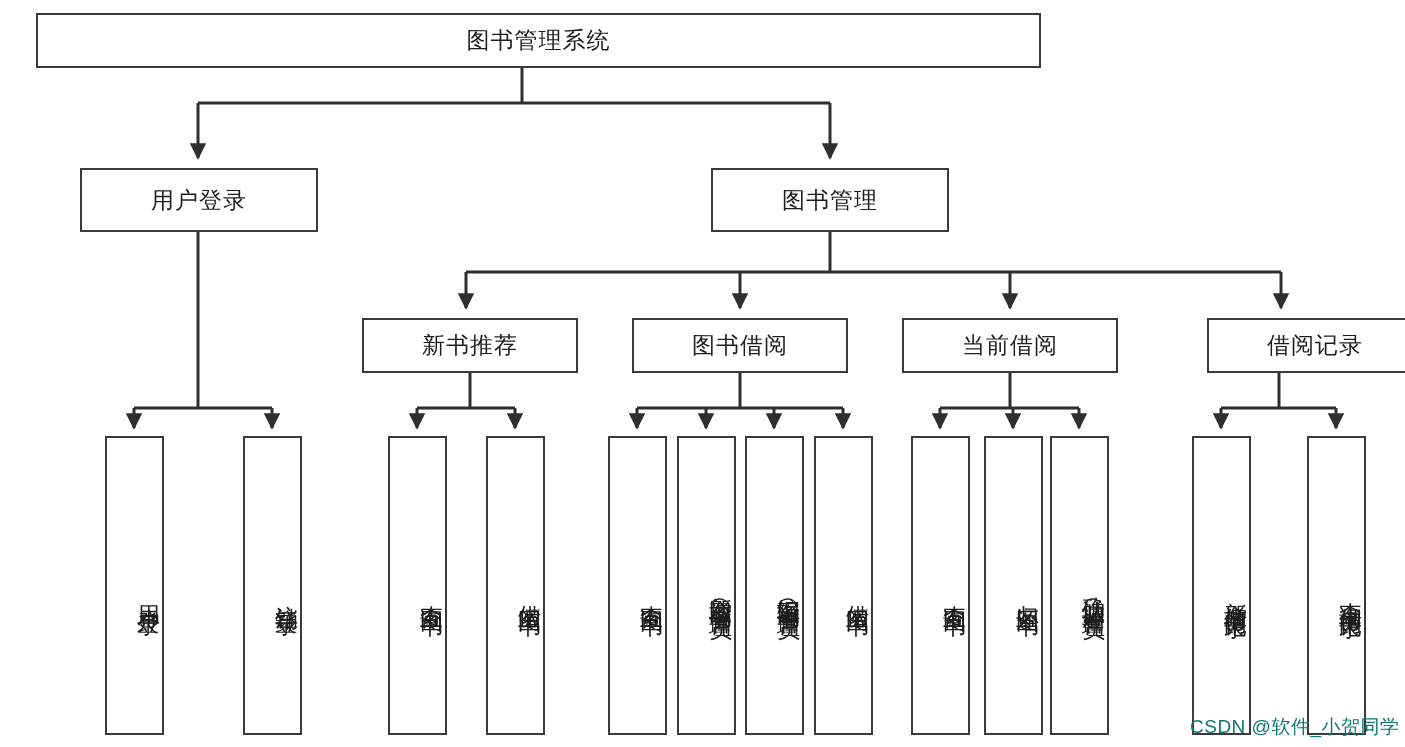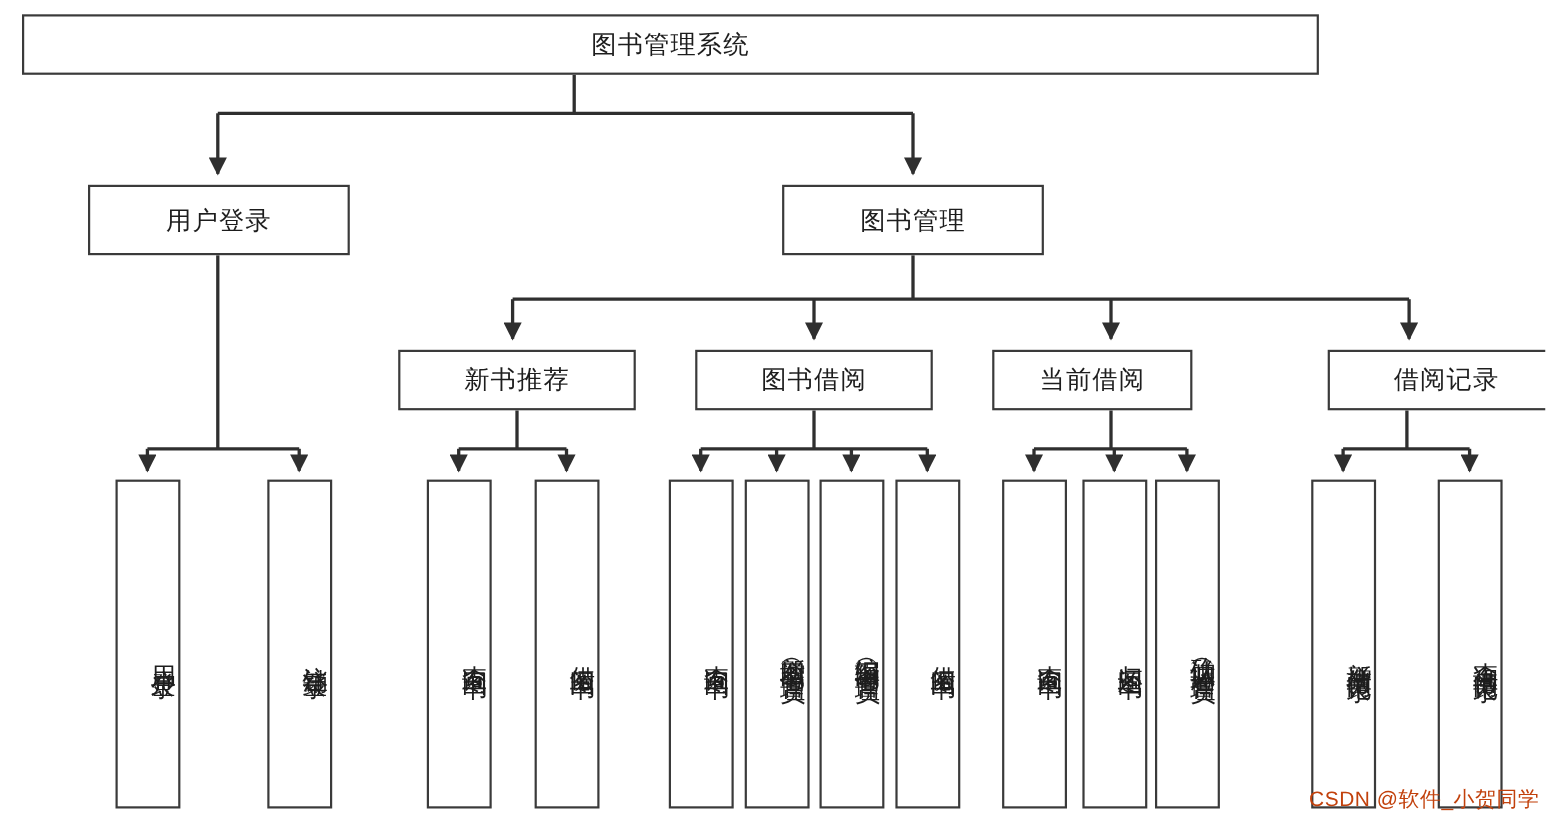--- a/index.html
+++ b/index.html
@@ -52,21 +52,21 @@
     justify-content: center;
   }
   .node.v .vtext {
     writing-mode: vertical-rl;
     text-orientation: upright;
     white-space: nowrap;
   }
   .watermark {
     position: absolute;
     font-size: 19px;
-    color: #c2410c;
+    color: #0f766e;
     white-space: nowrap;
     letter-spacing: 0.5px;
   }
 </style>
 </head>
 <body>
 
 <div id="canvas">
 
   <svg id="wires" viewBox="0 0 1405 747" xmlns="http://www.w3.org/2000/svg">
@@ -112,38 +112,38 @@
       <path d="M 1013 408 L 1013 428" marker-end="url(#arrow)"></path>
       <path d="M 1079 408 L 1079 428" marker-end="url(#arrow)"></path>
 
       <path d="M 1279 373 L 1279 408"></path>
       <path d="M 1221 408 L 1336 408"></path>
       <path d="M 1221 408 L 1221 428" marker-end="url(#arrow)"></path>
       <path d="M 1336 408 L 1336 428" marker-end="url(#arrow)"></path>
     </g>
   </svg>
 
-  <div class="node h" style="left: 20px; top: 13px; width: 1179px; height: 55px;">
+  <div class="node h" style="left: 36px; top: 13px; width: 1005px; height: 55px;">
     <span>图书管理系统</span>
   </div>
 
   <div class="node h" style="left: 80px; top: 168px; width: 238px; height: 64px;">
     <span>用户登录</span>
   </div>
   <div class="node h" style="left: 362px; top: 318px; width: 216px; height: 55px;">
     <span>新书推荐</span>
   </div>
 
   <div class="node h" style="left: 711px; top: 168px; width: 238px; height: 64px;">
     <span>图书管理</span>
   </div>
   <div class="node h" style="left: 632px; top: 318px; width: 216px; height: 55px; text-align: right;">
     <span>图书借阅</span>
   </div>
-  <div class="node h" style="left: 902px; top: 318px; width: 182px; height: 55px;">
+  <div class="node h" style="left: 902px; top: 318px; width: 216px; height: 55px;">
     <span>当前借阅</span>
   </div>
   <div class="node h" style="left: 1171px; top: 318px; width: 216px; height: 55px; margin-left: 36px;">
     <span>借阅记录</span>
   </div>
 
   <div class="node v" style="left: 105px; top: 436px; width: 59px; height: 299px;">
     <span class="vtext">用户登录</span>
   </div>
   <div class="node v" style="left: 243px; top: 436px; width: 59px; height: 299px;">

